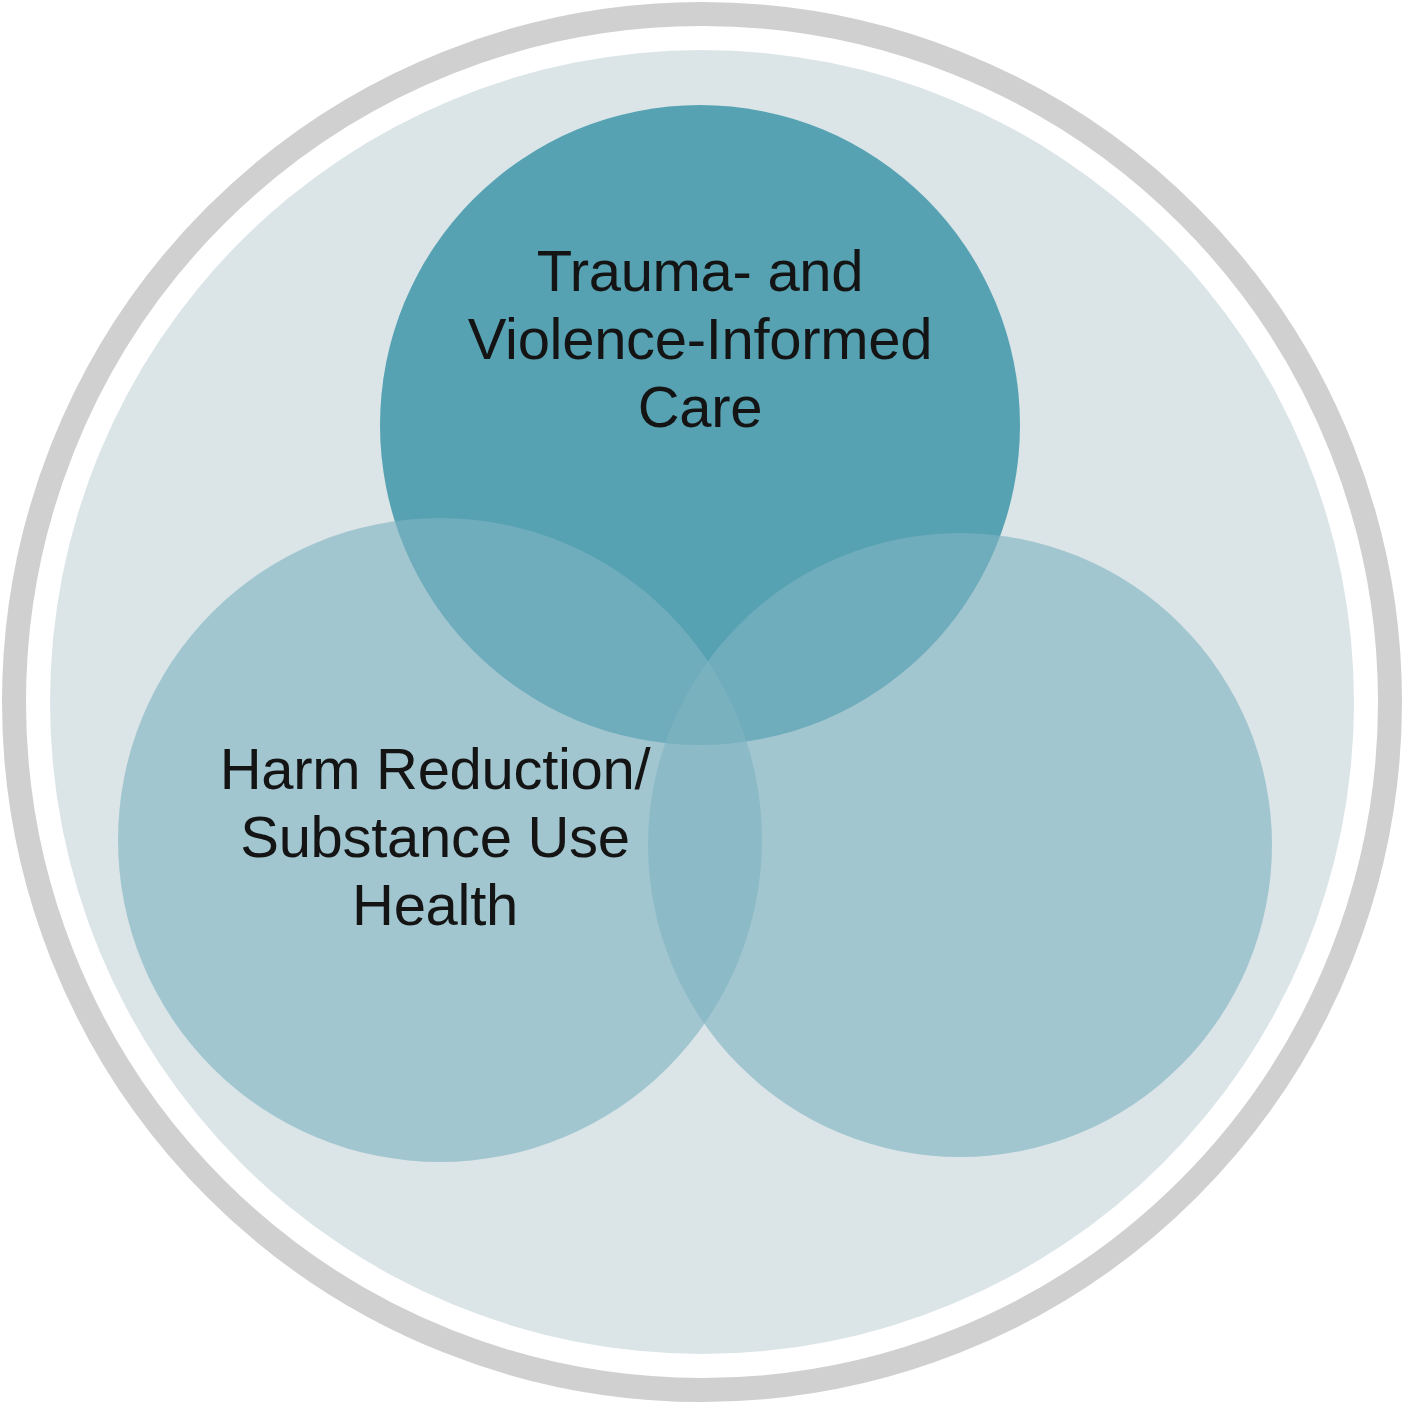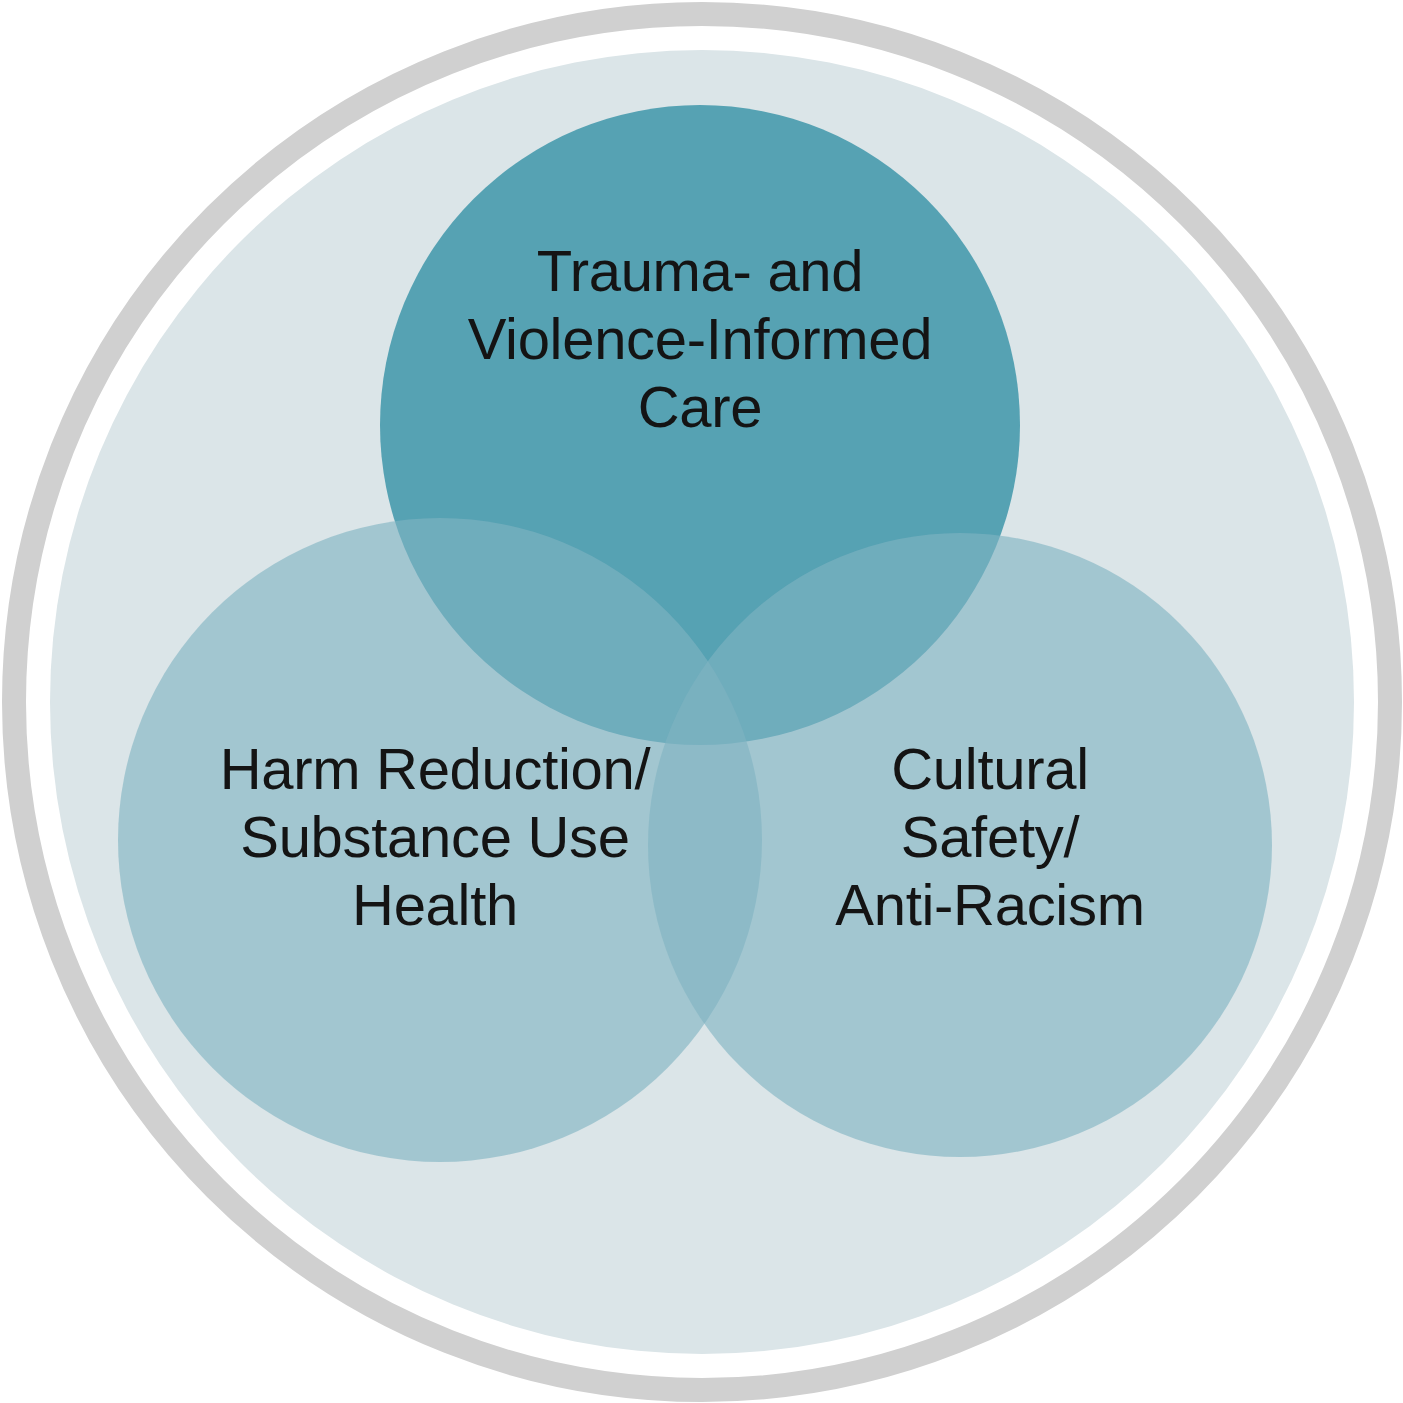--- a/index.html
+++ b/index.html
@@ -77,17 +77,14 @@
   </svg>
 
   <div class="venn-label" id="label-top">Trauma- and
 Violence-Informed
 Care</div>
 
   <div class="venn-label" id="label-left">Harm Reduction/
 Substance Use
 Health</div>
 
-  <div class="venn-label" id="label-right">Cultural
-Safety/
-Anti-Racism</div>
 
 </div>
 
 </body></html>

